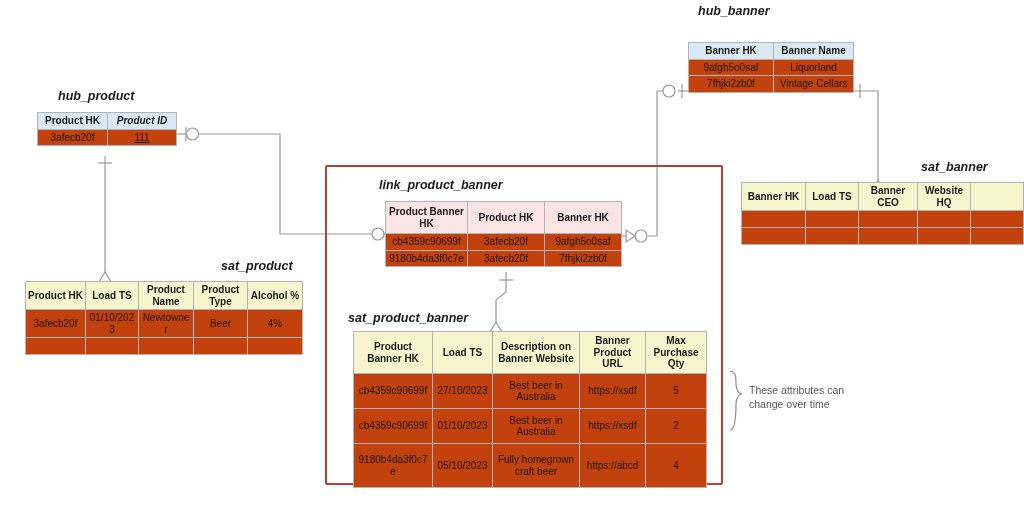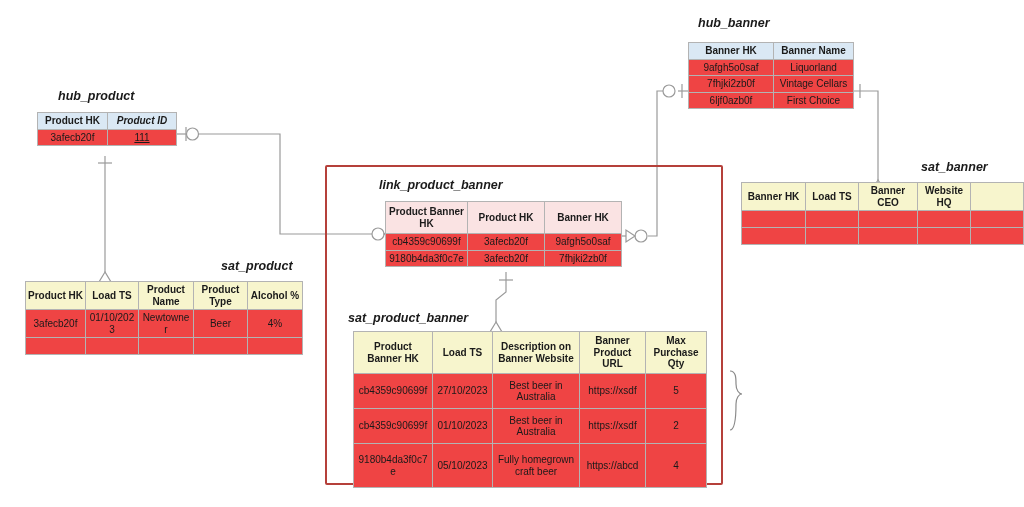--- a/index.html
+++ b/index.html
@@ -17,21 +17,21 @@
   }
   svg.wires {
     position: absolute;
     left: 0; top: 0;
     width: 1024px; height: 507px;
     pointer-events: none;
   }
   .tbl {
     position: absolute;
     border-collapse: collapse;
-    background: #ef4444;
+    background: #c2410c;
     table-layout: fixed;
   }
   .tbl td, .tbl th {
     border: 1px solid #b3b3b3;
     font-size: 10px;
     color: #1a1a1a;
     text-align: center;
     vertical-align: middle;
     padding: 2px 2px;
     line-height: 1.15;
@@ -122,38 +122,34 @@
       <th style="width:70px;">Product HK</th>
       <th style="width:69px;font-style:italic;">Product ID</th>
     </tr>
     <tr>
       <td>3afecb20f</td>
       <td class="ul">111</td>
     </tr>
   </tbody>
     </table>
 
-  <div class="caption" style="left:698px; top:16px;">hub_banner</div>
+  <div class="caption" style="left:698px; top:4px;">hub_banner</div>
   <table class="tbl hdr-blue" style="left:688px; top:42px; width:165px;">
     <tbody>
         <tr>
       <th style="width:85px;">Banner HK</th>
       <th style="width:80px;">Banner Name</th>
     </tr>
     <tr>
       <td>9afgh5o0saf</td>
       <td>Liquorland</td>
     </tr>
     <tr>
       <td>7fhjki2zb0f</td>
       <td>Vintage Cellars</td>
-    </tr>
-    <tr>
-      <td>6ljf0azb0f</td>
-      <td>First Choice</td>
     </tr>
   </tbody>
     </table>
 
   <div class="caption" style="left:921px; top:160px;">sat_banner</div>
   <table class="tbl hdr-yellow" style="left:741px; top:182px; width:278px;">
     <tbody>
         <tr>
       <th style="width:64px;">Banner HK</th>
       <th style="width:53px;">Load TS</th>
@@ -253,14 +249,17 @@
     <tr style="height:44px;">
       <td>9180b4da3f0c7e</td>
       <td>05/10/2023</td>
       <td>Fully homegrown craft beer</td>
       <td>https://abcd</td>
       <td>4</td>
     </tr>
   </tbody>
     </table>
 
+  <div class="note" style="left:749px; top:383px;">
+    <span><div>These attributes can</div><div>change over time</div></span>
+  </div>
 
 </div>
 
 </body></html>

